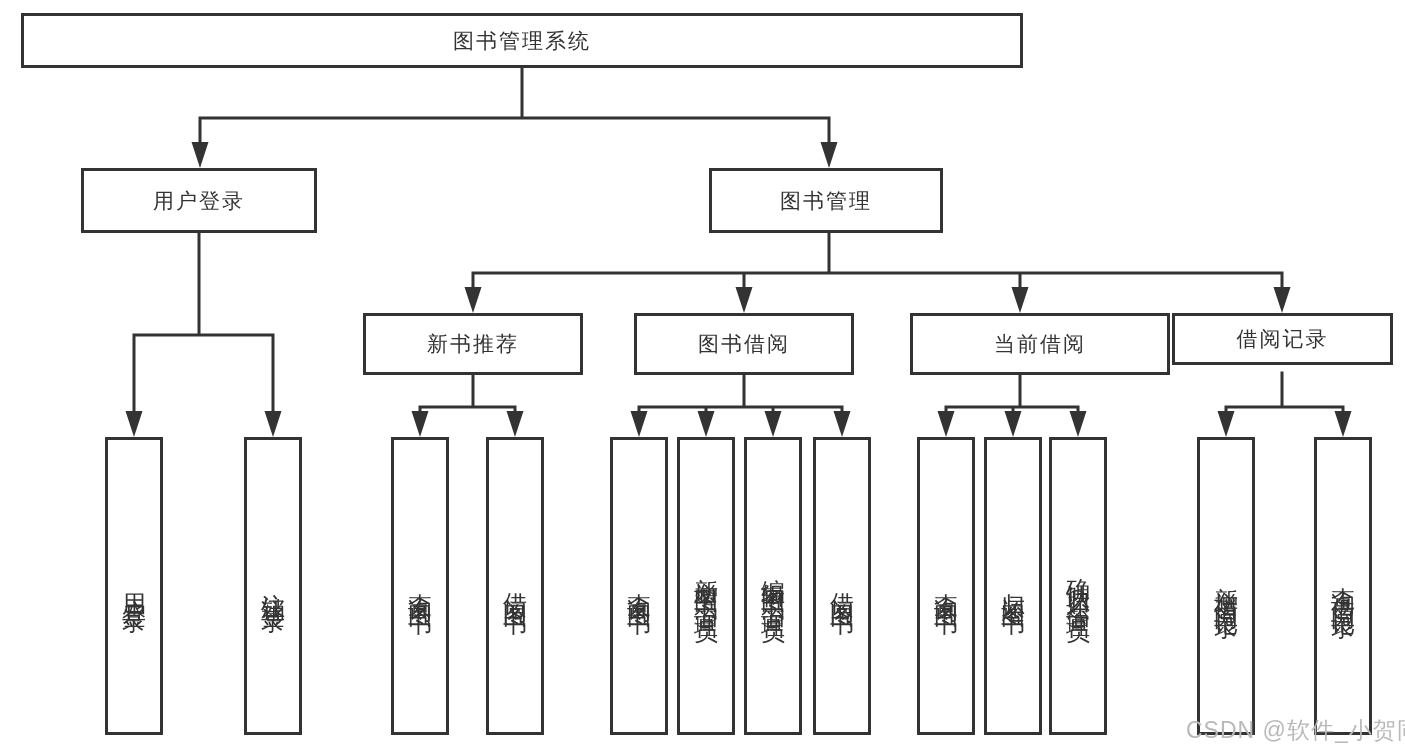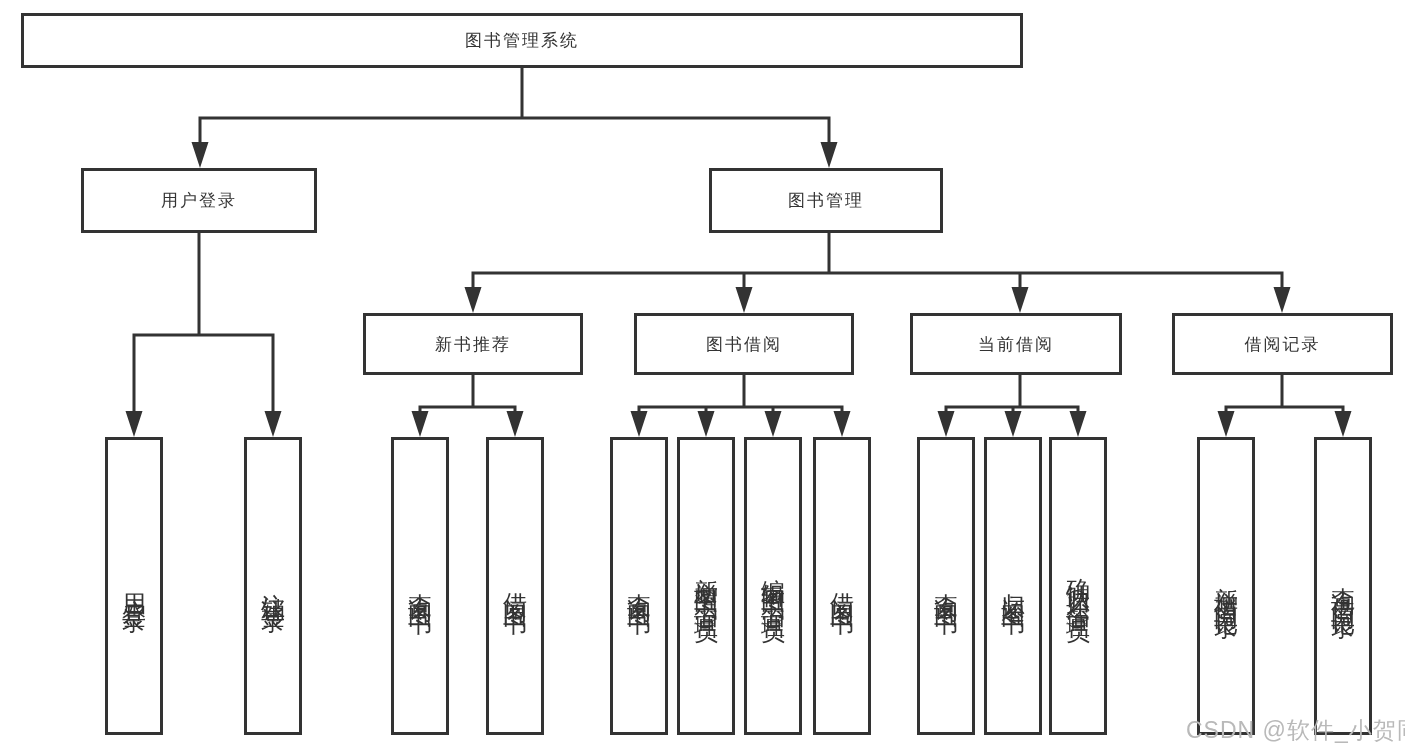--- a/index.html
+++ b/index.html
@@ -5,21 +5,21 @@
   html,body{margin:0;padding:0;background:#ffffff;}
   .canvas{
     position:relative;width:1405px;height:747px;background:#ffffff;
     font-family:"Liberation Sans","DejaVu Sans",sans-serif;color:#333333;overflow:hidden;
   }
   .connectors{position:absolute;left:0;top:0;width:1405px;height:747px;}
   .node{
     position:absolute;box-sizing:border-box;border:3px solid #333333;background:#ffffff;
     display:flex;align-items:center;justify-content:center;text-align:center;
   }
-  .hlabel{font-size:17px;letter-spacing:2px;white-space:nowrap;}
+  .hlabel{font-size:21px;letter-spacing:2px;white-space:nowrap;}
   .leaf{top:437px;width:58px;height:298px;}
   .vtext{
     writing-mode:vertical-rl;text-orientation:mixed;
     font-size:24px;line-height:1;letter-spacing:6px;white-space:nowrap;
   }
   .watermark{
     position:absolute;left:1186px;top:715px;font-size:23px;color:#b9b9b9;
     letter-spacing:1px;white-space:nowrap;
   }
 </style>
@@ -62,24 +62,24 @@
   <div class="node" style="left:709px;top:168px;width:234px;height:65px">
     <span class="hlabel">图书管理</span>
   </div>
 
   <div class="node" style="left:363px;top:313px;width:220px;height:62px">
     <span class="hlabel">新书推荐</span>
   </div>
   <div class="node" style="left:634px;top:313px;width:220px;height:62px">
     <span class="hlabel">图书借阅</span>
   </div>
-  <div class="node" style="left:910px;top:313px;width:212px;height:62px">
+  <div class="node" style="left:910px;top:313px;width:260px;height:62px">
     <span class="hlabel">当前借阅</span>
   </div>
-  <div class="node" style="left:1172px;top:313px;width:221px;height:62px">
+  <div class="node" style="left:1172px;top:313px;width:221px;height:52px">
     <span class="hlabel">借阅记录</span>
   </div>
 
   <div class="node leaf" style="left:105px">
     <span class="vtext">用户登录</span>
   </div>
   <div class="node leaf" style="left:244px">
     <span class="vtext">注销登录</span>
   </div>
 

